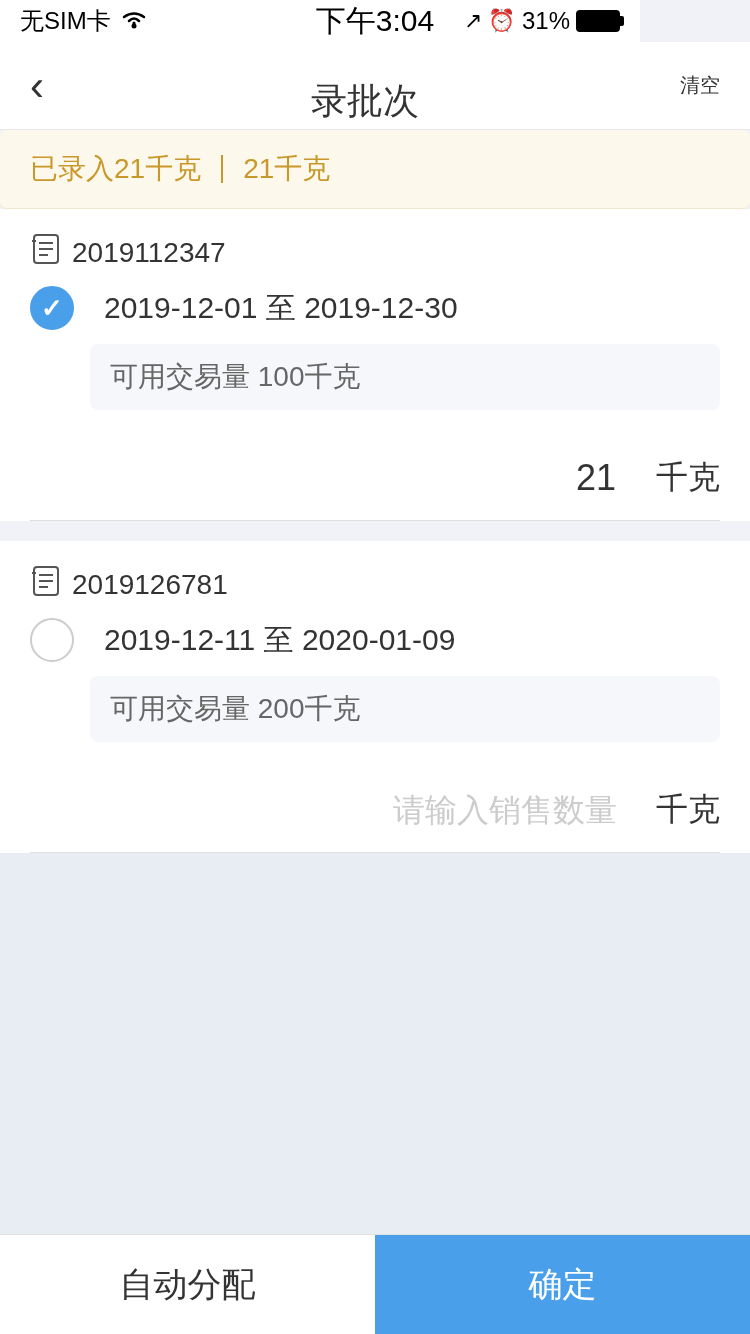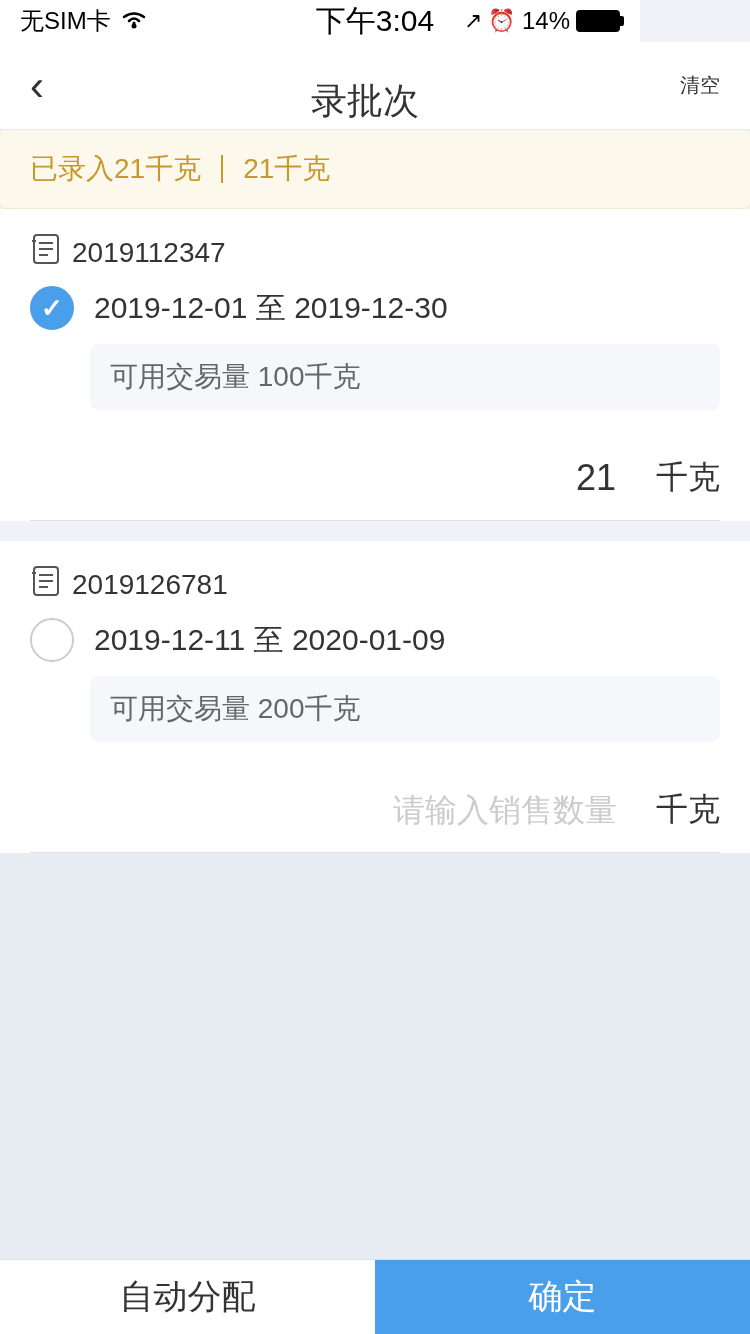--- a/index.html
+++ b/index.html
@@ -142,21 +142,21 @@
       color: #555;
     }
     .batch-id {
       font-size: 28px;
       color: #333;
       font-weight: 500;
     }
     .batch-date-row {
       display: flex;
       align-items: center;
-      gap: 20px;
+      gap: 30px;
       margin-bottom: 14px;
     }
     .radio-btn {
       width: 44px;
       height: 44px;
       border-radius: 50%;
       border: 2px solid #ccc;
       background: #fff;
       flex-shrink: 0;
       display: flex;
@@ -249,21 +249,21 @@
       flex: 1;
       min-height: 440px;
     }
 
     
     .bottom-bar {
       position: fixed;
       bottom: 0;
       left: 0;
       width: 750px;
-      height: 75px;
+      height: 100px;
       display: flex;
       background: #000000;
       border-top: 1px solid #e0e0e0;
     }
     .btn-auto {
       flex: 1;
       display: flex;
       align-items: center;
       justify-content: center;
       font-size: 34px;
@@ -304,21 +304,21 @@
         <path d="M10 14 Q15 9 20 14" stroke="#000" stroke-width="2.5" fill="none" stroke-linecap="round"></path>
         <path d="M5 10 Q15 3 25 10" stroke="#000" stroke-width="2.5" fill="none" stroke-linecap="round"></path>
         <circle cx="15" cy="19" r="2.5" fill="#000"></circle>
       </svg>
     </span>
   </div>
   <div class="status-bar-center">下午3:04</div>
   <div class="status-bar-right">
     <span style="font-size:22px;">↗</span>
     <span style="font-size:22px;">⏰</span>
-    <span>14%</span>
+    <span>31%</span>
     <span class="battery-icon"></span>
   </div>
 </div>
 
 <div class="nav-bar">
   <span class="nav-back" style="font-size:42px;">‹</span>
   <span class="nav-title">录批次</span>
   <span class="nav-right">清空</span>
 </div>
 

